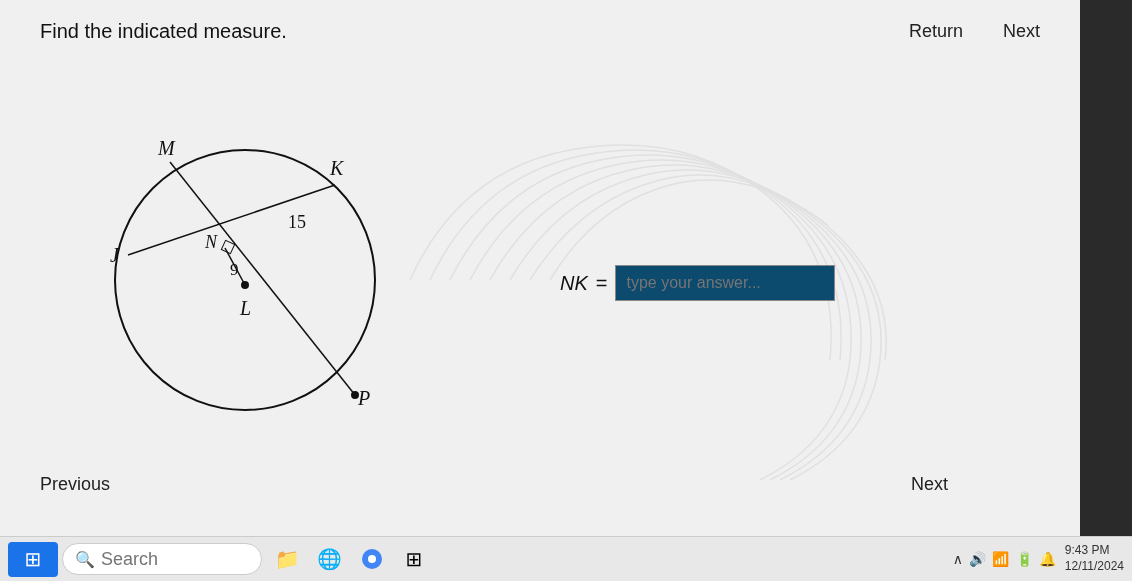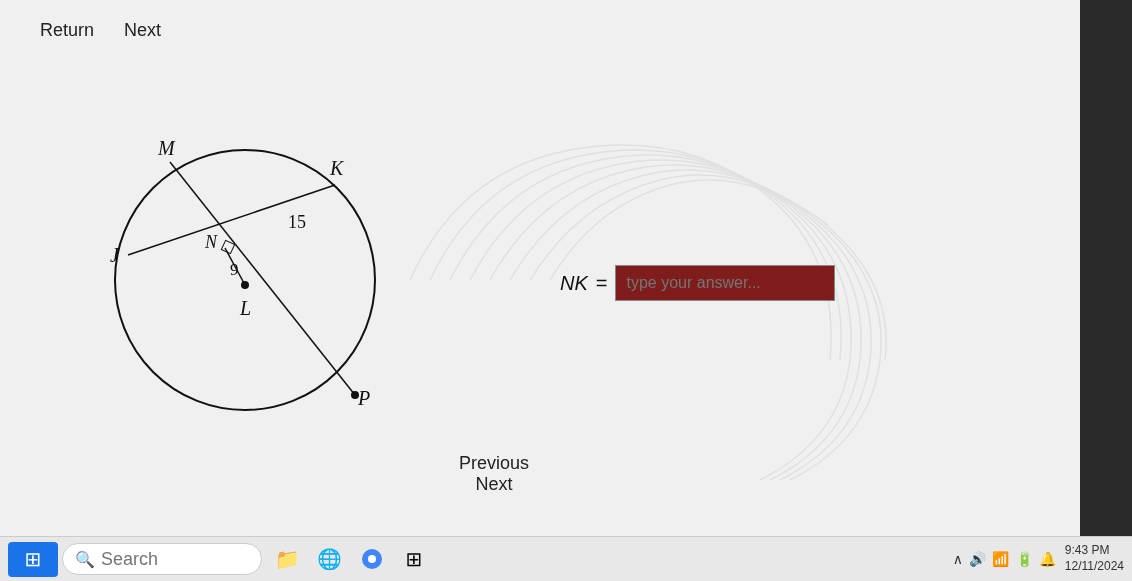--- a/index.html
+++ b/index.html
@@ -33,21 +33,21 @@
 
     .question-title {
       font-size: 20px;
       font-weight: normal;
       font-family: Arial, sans-serif;
       color: #111;
     }
 
     .top-buttons {
       display: flex;
-      gap: 30px;
+      gap: 40px;
       align-items: center;
     }
 
     .top-btn {
       font-size: 18px;
       font-family: Arial, sans-serif;
       color: #222;
       background: none;
       border: none;
       cursor: pointer;
@@ -100,21 +100,21 @@
     .nk-equals {
       font-size: 20px;
       font-family: Arial, sans-serif;
       color: #111;
     }
 
     .nk-input {
       width: 220px;
       height: 36px;
       border: 1.5px solid #888;
-      background: #7f1d1d;
+      background: #0c4a6e;
       padding: 4px 10px;
       font-size: 16px;
       font-family: Arial, sans-serif;
       color: #aaa;
       outline: none;
     }
 
     
     .find-nk {
       position: absolute;
@@ -129,21 +129,20 @@
 
     
     .bottom-nav {
       position: absolute;
       bottom: 45px;
       left: 0;
       width: 988px;
       display: flex;
       justify-content: space-between;
       padding: 0 40px;
-      flex-direction: column;
     }
 
     .bottom-btn {
       font-size: 18px;
       font-family: Arial, sans-serif;
       color: #222;
       background: none;
       border: none;
       cursor: pointer;
     }
@@ -263,20 +262,21 @@
 </head>
 <body>
 
 <div class="grid-icon">⊞</div>
 
 <div class="right-strip"></div>
 
 <div class="main-content">
 
   <div class="top-bar">
+    <span class="question-title">Find the indicated measure.</span>
     <div class="top-buttons">
       <button class="top-btn">Return</button>
       <button class="top-btn">Next</button>
     </div>
   </div>
 
   <svg class="wave-bg" viewBox="0 0 500 400" xmlns="http://www.w3.org/2000/svg">
     <g stroke="#888" fill="none" stroke-width="1.5">
 
       <path d="M 50 200 Q 100 100 200 80 Q 300 60 380 120 Q 460 180 450 280 Q 440 360 360 400"></path>

